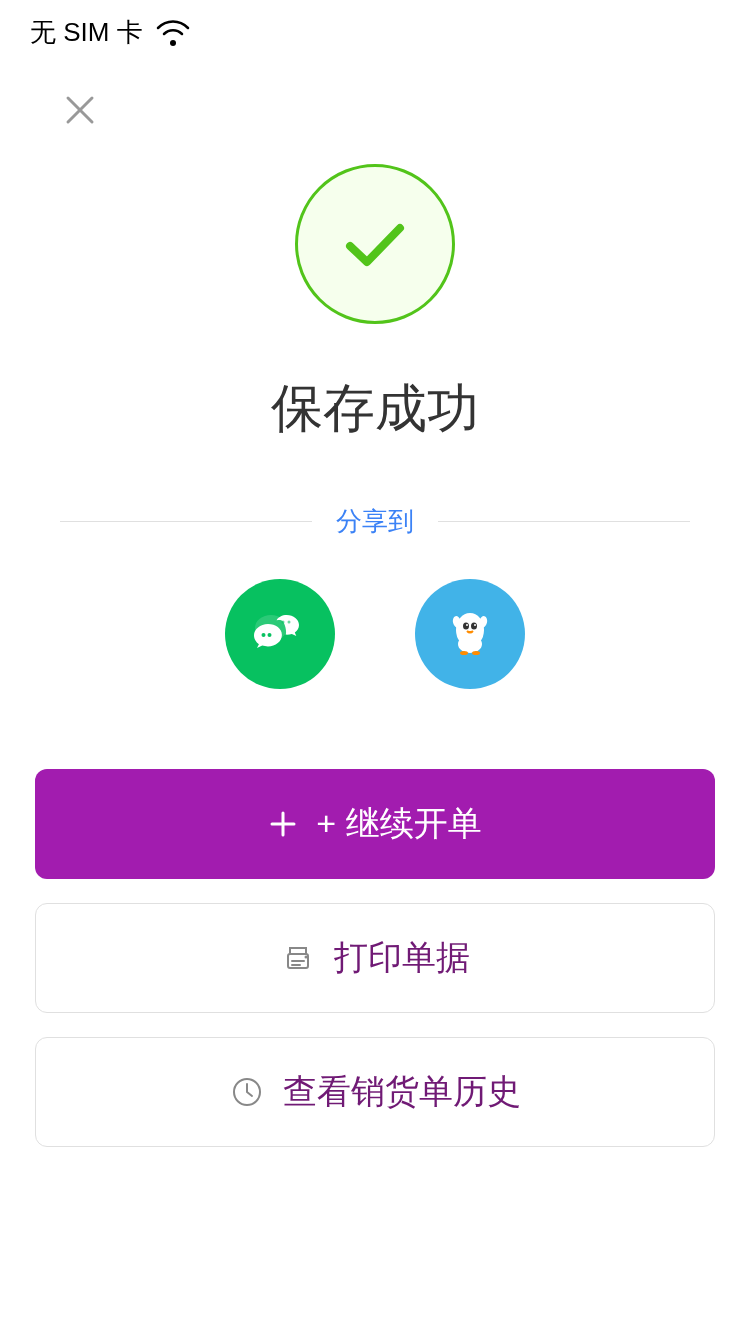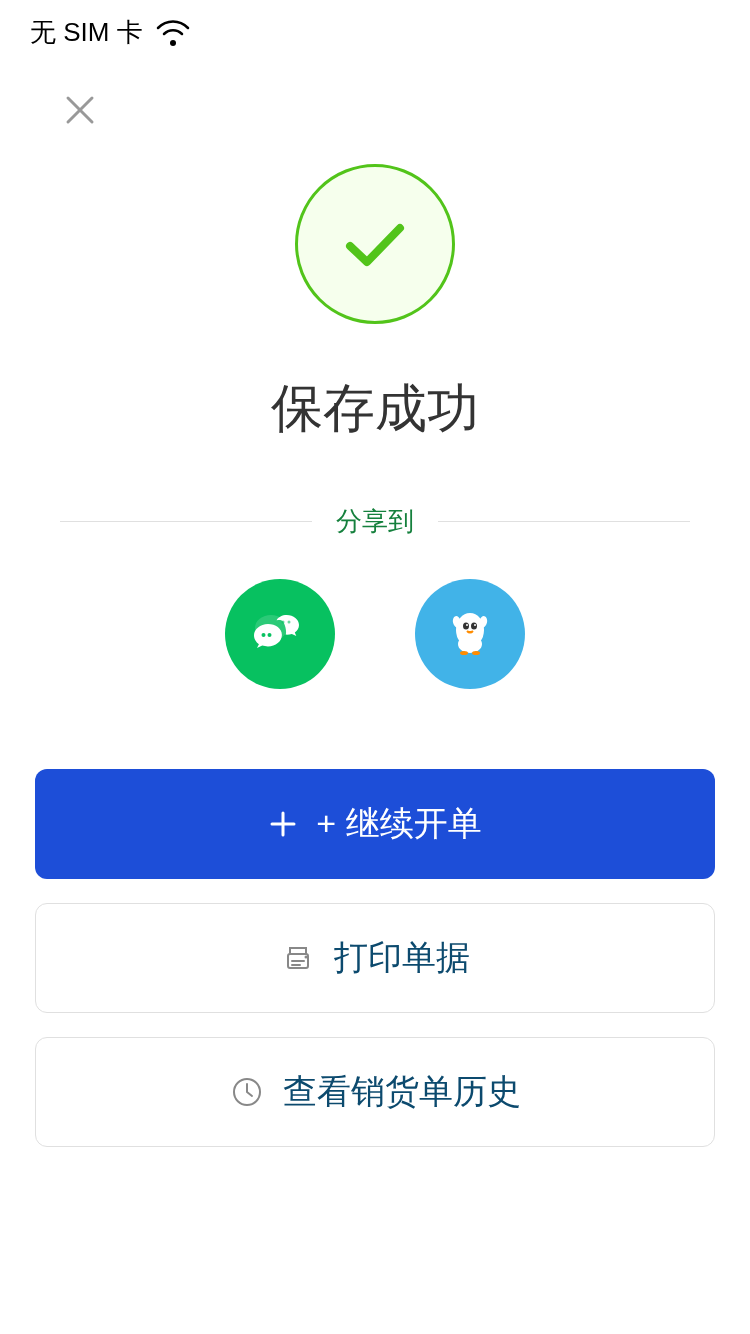--- a/index.html
+++ b/index.html
@@ -100,21 +100,21 @@
       padding: 0 60px;
       margin-bottom: 40px;
     }
     .share-line {
       flex: 1;
       height: 1px;
       background: #e0e0e0;
     }
     .share-label {
       font-size: 26px;
-      color: #15803d;
+      color: #3b82f6;
       padding: 0 24px;
     }
 
     
     .share-icons {
       display: flex;
       align-items: center;
       gap: 80px;
       margin-bottom: 80px;
     }
@@ -143,26 +143,26 @@
       border-radius: 12px;
       border: none;
       display: flex;
       align-items: center;
       justify-content: center;
       gap: 18px;
       font-size: 34px;
       cursor: pointer;
     }
     .btn-primary {
-      background: #1d4ed8;
+      background: #a21caf;
       color: #ffffff;
     }
     .btn-secondary {
       background: #ffffff;
-      color: #0c4a6e;
+      color: #701a75;
       border: 1px solid #e0e0e0;
     }
     .btn-icon {
       display: flex;
       align-items: center;
     }
   </style>
 </head>
 <body>
 

